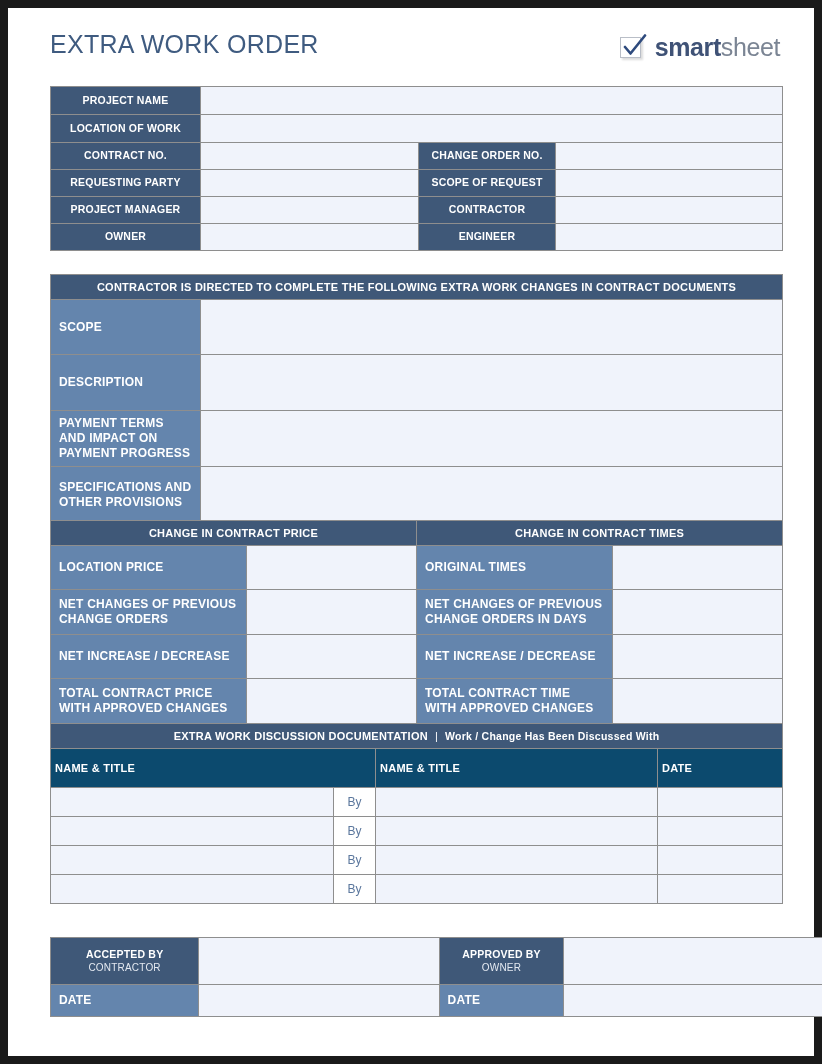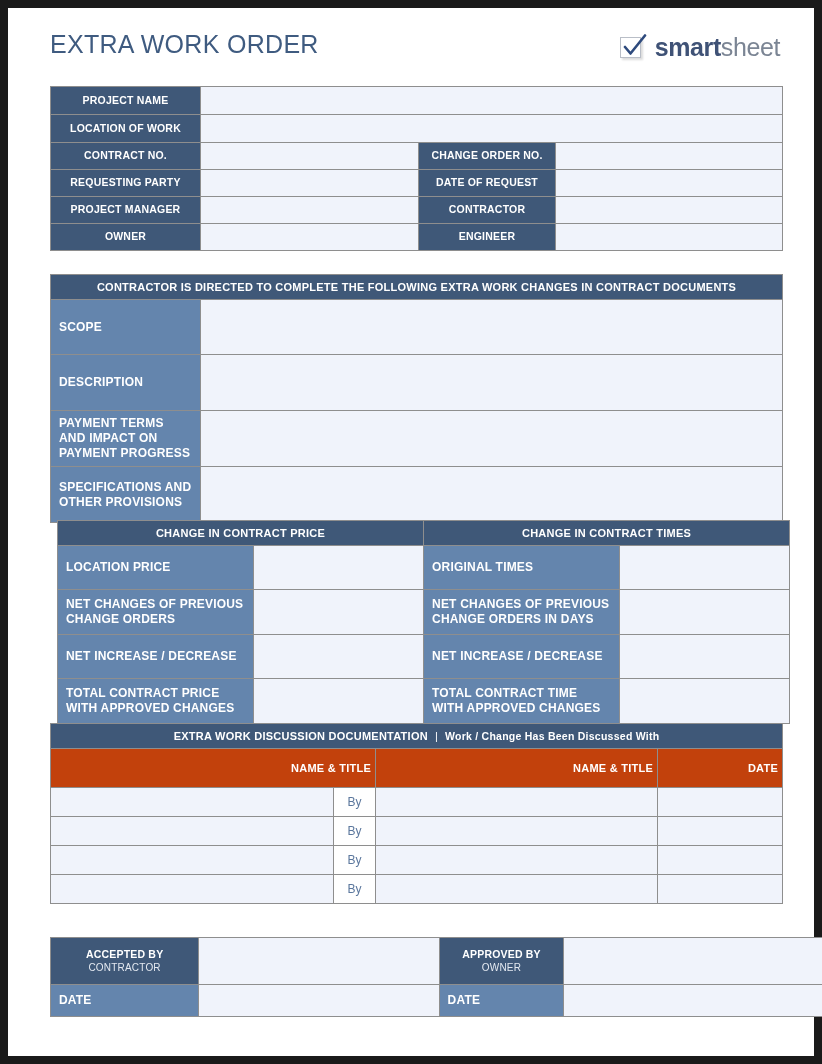--- a/index.html
+++ b/index.html
@@ -122,25 +122,25 @@
   .banner-dark {
     background: #3f5878;
     color: #ffffff;
     font-size: 11px;
     font-weight: bold;
     text-align: center;
     letter-spacing: 0.25px;
     padding: 6px 4px !important;
   }
   .banner-mid {
-    background: #c2410c;
+    background: #0c4a6e;
     color: #ffffff;
     font-size: 11px;
     font-weight: bold;
-    text-align: right;
+    text-align: left;
     letter-spacing: 0.25px;
     padding: 6px 4px !important;
   }
   .banner-sub {
     font-weight: bold;
     font-size: 10.5px;
   }
   .sep {
     padding: 0 7px;
     font-weight: normal;
@@ -204,21 +204,21 @@
         </tr>
         <tr>
           <td class="lbl-dark">CONTRACT NO.</td>
           <td class="fill" style="height:26px"></td>
           <td class="lbl-dark">CHANGE ORDER NO.</td>
           <td class="fill"></td>
         </tr>
         <tr>
           <td class="lbl-dark">REQUESTING PARTY</td>
           <td class="fill" style="height:26px"></td>
-          <td class="lbl-dark">DATE OF REQUEST</td>
+          <td class="lbl-dark">SCOPE OF REQUEST</td>
           <td class="fill"></td>
         </tr>
         <tr>
           <td class="lbl-dark">PROJECT MANAGER</td>
           <td class="fill" style="height:26px"></td>
           <td class="lbl-dark">CONTRACTOR</td>
           <td class="fill"></td>
         </tr>
         <tr>
           <td class="lbl-dark">OWNER</td>
@@ -253,21 +253,21 @@
           <td class="fill"></td>
         </tr>
         <tr>
           <td class="lbl-mid" style="height:49px">SPECIFICATIONS AND OTHER PROVISIONS</td>
           <td class="fill"></td>
         </tr>
       </tbody>
     </table>
   </div>
 
-  <div class="block" style="left:49px; top:512px; width:732px;">
+  <div class="block" style="left:42px; top:512px; width:732px;">
     <table class="grid">
       <colgroup>
         <col style="width:196px">
         <col style="width:170px">
         <col style="width:196px">
         <col style="width:170px">
       </colgroup>
       <tbody>
         <tr>
           <td class="banner-dark" colspan="2">CHANGE IN CONTRACT PRICE</td>

